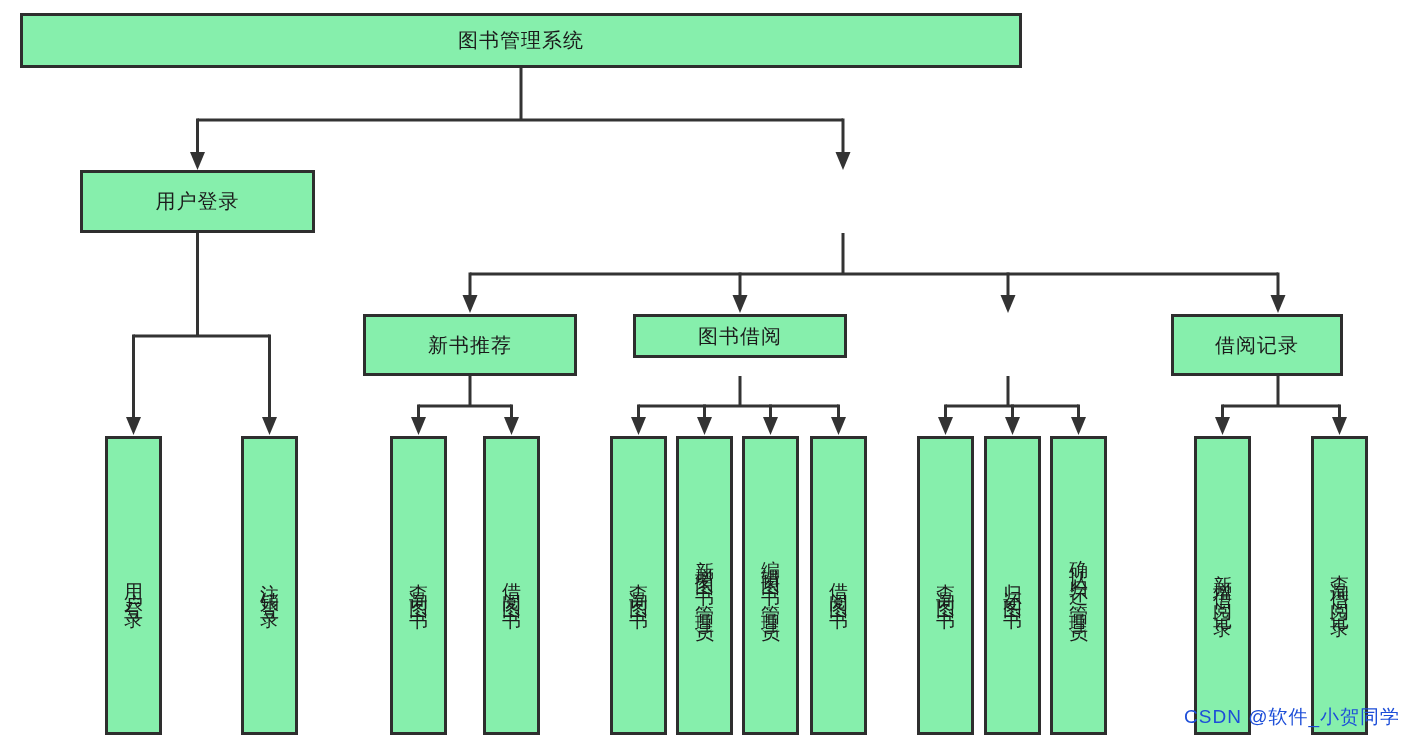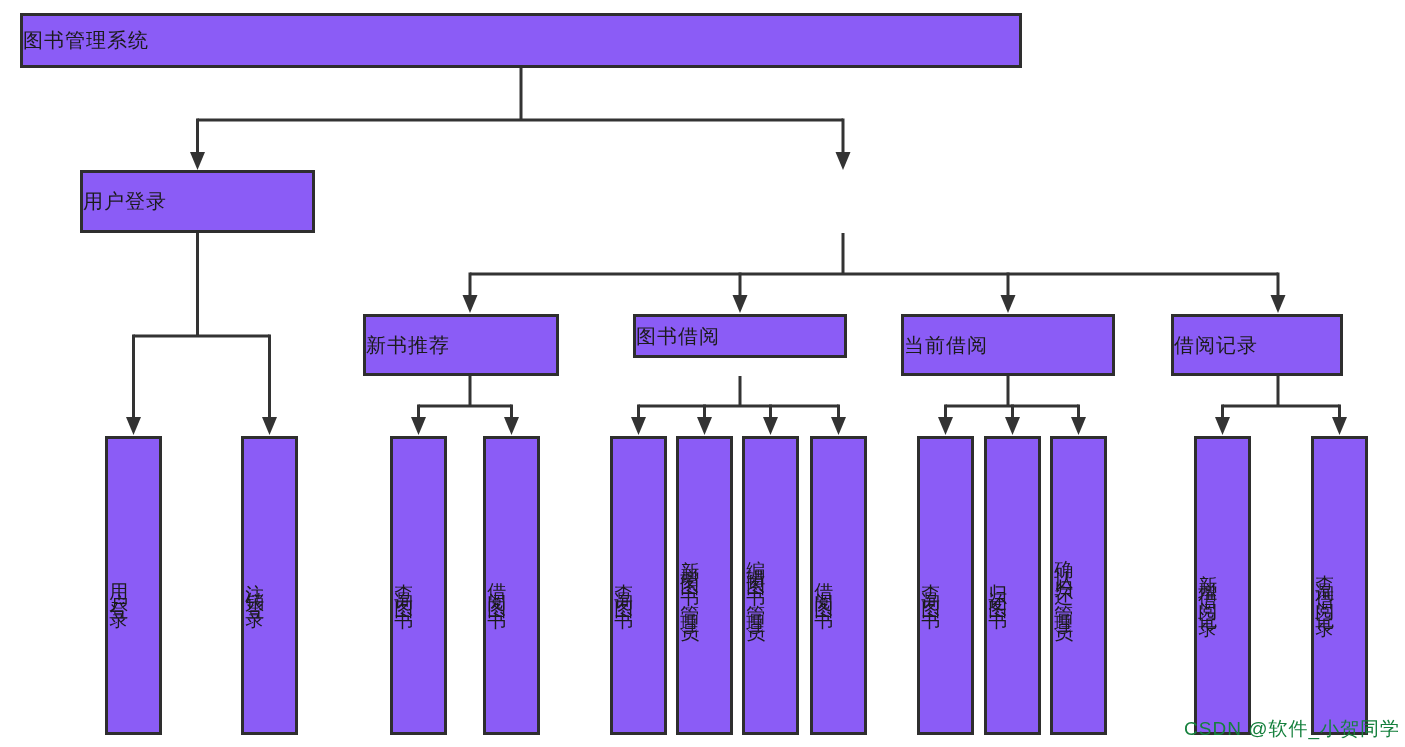--- a/index.html
+++ b/index.html
@@ -4,31 +4,31 @@
 <style>
   html,body{margin:0;padding:0;background:#ffffff;}
   .canvas{
     position:relative;width:1405px;height:747px;background:#ffffff;overflow:hidden;
     font-family:"Liberation Sans","DejaVu Sans",sans-serif;color:#1b1b1b;
   }
   svg.edges{position:absolute;left:0;top:0;z-index:1;}
   svg.edges line{stroke:#333333;stroke-width:3;}
   svg.edges polygon{fill:#333333;stroke:none;}
   .node{
-    position:absolute;background:#8b5cf6;border:3px solid #2e2e2e;box-sizing:border-box;
-    display:flex;align-items:center;justify-content:flex-start;z-index:2;
+    position:absolute;background:#86efac;border:3px solid #2e2e2e;box-sizing:border-box;
+    display:flex;align-items:center;justify-content:center;z-index:2;
   }
   .hnode{font-size:20px;letter-spacing:1px;white-space:nowrap;}
   .vnode span{
     writing-mode:vertical-rl;text-orientation:mixed;
     font-size:19px;letter-spacing:9px;line-height:1.15;white-space:nowrap;
   }
   .watermark{
-    position:absolute;right:5px;bottom:5px;z-index:3;
-    font-size:19px;color:#15803d;letter-spacing:1px;white-space:nowrap;
+    position:absolute;right:5px;bottom:17px;z-index:3;
+    font-size:19px;color:#1d4ed8;letter-spacing:1px;white-space:nowrap;
   }
 </style>
 </head>
 <body>
 
 <div class="canvas">
 
   <svg class="edges" width="1405" height="747" viewBox="0 0 1405 747">
 
     <g>
@@ -106,28 +106,25 @@
   </svg>
 
   <div class="node hnode" style="left:20px;top:13px;width:1002px;height:55px;">
     <span>图书管理系统</span>
   </div>
 
   <div class="node hnode" style="left:80px;top:170px;width:235px;height:63px;">
     <span>用户登录</span>
   </div>
 
-  <div class="node hnode" style="left:363px;top:314px;width:196px;height:62px;">
+  <div class="node hnode" style="left:363px;top:314px;width:214px;height:62px;">
     <span>新书推荐</span>
   </div>
   <div class="node hnode" style="left:633px;top:314px;width:214px;height:44px;">
     <span>图书借阅</span>
-  </div>
-  <div class="node hnode" style="left:901px;top:314px;width:214px;height:62px;">
-    <span>当前借阅</span>
   </div>
   <div class="node hnode" style="left:1171px;top:314px;width:172px;height:62px;">
     <span>借阅记录</span>
   </div>
 
   <div class="node vnode" style="left:105px;top:436px;width:57px;height:299px;">
     <span>用户登录</span>
   </div>
   <div class="node vnode" style="left:241px;top:436px;width:57px;height:299px;">
     <span>注销登录</span>

